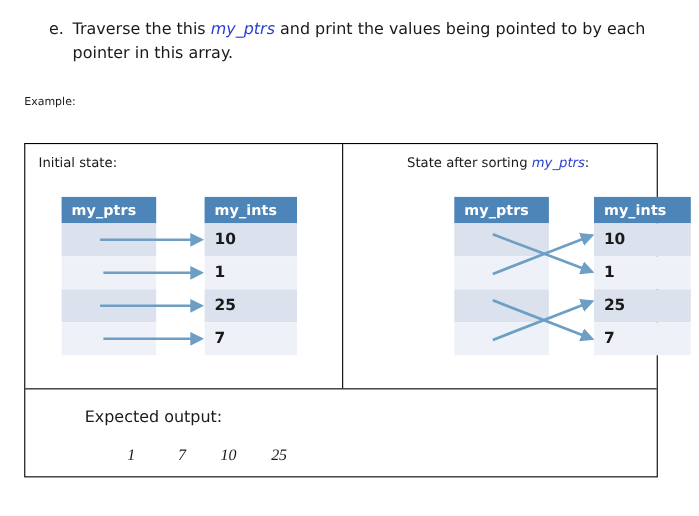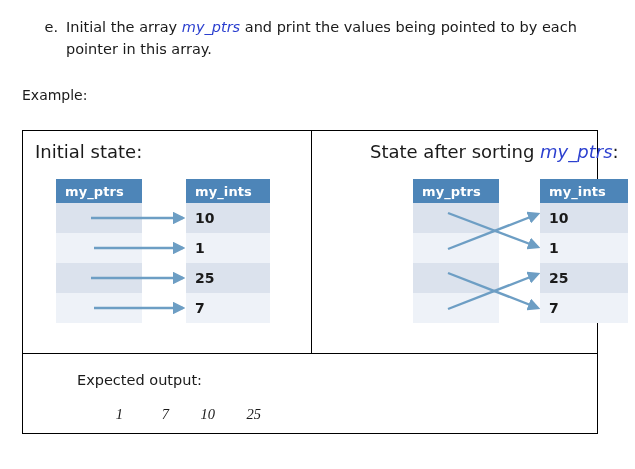--- a/index.html
+++ b/index.html
@@ -38,21 +38,21 @@
     display: block;
   }
   .code-ital {
     color: #2b3fcf;
     font-style: italic;
   }
   .example-label {
     position: absolute;
     left: 22px;
     top: 87px;
-    font-size: 14px;
+    font-size: 10px;
   }
 
   
   .figure-box {
     position: absolute;
     left: 22px;
     top: 130px;
     width: 576px;
     height: 304px;
     border: 1.6px solid #000000;
@@ -81,21 +81,21 @@
     height: 222px;
     box-sizing: border-box;
   }
   .panel-left  { left: 0;     width: 288px; }
   .panel-right { left: 307px; width: 286px; margin-left: 28px; }
 
   .panel-caption {
     position: absolute;
     left: 12px;
     top: 10px;
-    font-size: 18px;
+    font-size: 12px;
     white-space: nowrap;
   }
 
   
   .arr {
     position: absolute;
     width: 86px;
   }
   .arr-head {
     height: 24px;
@@ -161,21 +161,21 @@
     font-style: italic;
     font-family: Liberation Serif, serif;
   }
   .out-values span { display: inline-block; width: 46px; }
 </style>
 </head>
 <body>
 
 <div class="question">
   <span class="q-marker">e.</span>
-  <span class="q-text"><span>Initial the array </span><span class="code-ital">my_ptrs</span><span> and print the values being pointed to by each pointer in this array.</span></span>
+  <span class="q-text"><span>Traverse the this </span><span class="code-ital">my_ptrs</span><span> and print the values being pointed to by each pointer in this array.</span></span>
 </div>
 
 <div class="example-label">Example:</div>
 
 <div class="figure-box">
 
   <div class="v-divider"></div>
   <div class="h-divider"></div>
 
   <div class="panel panel-left">

